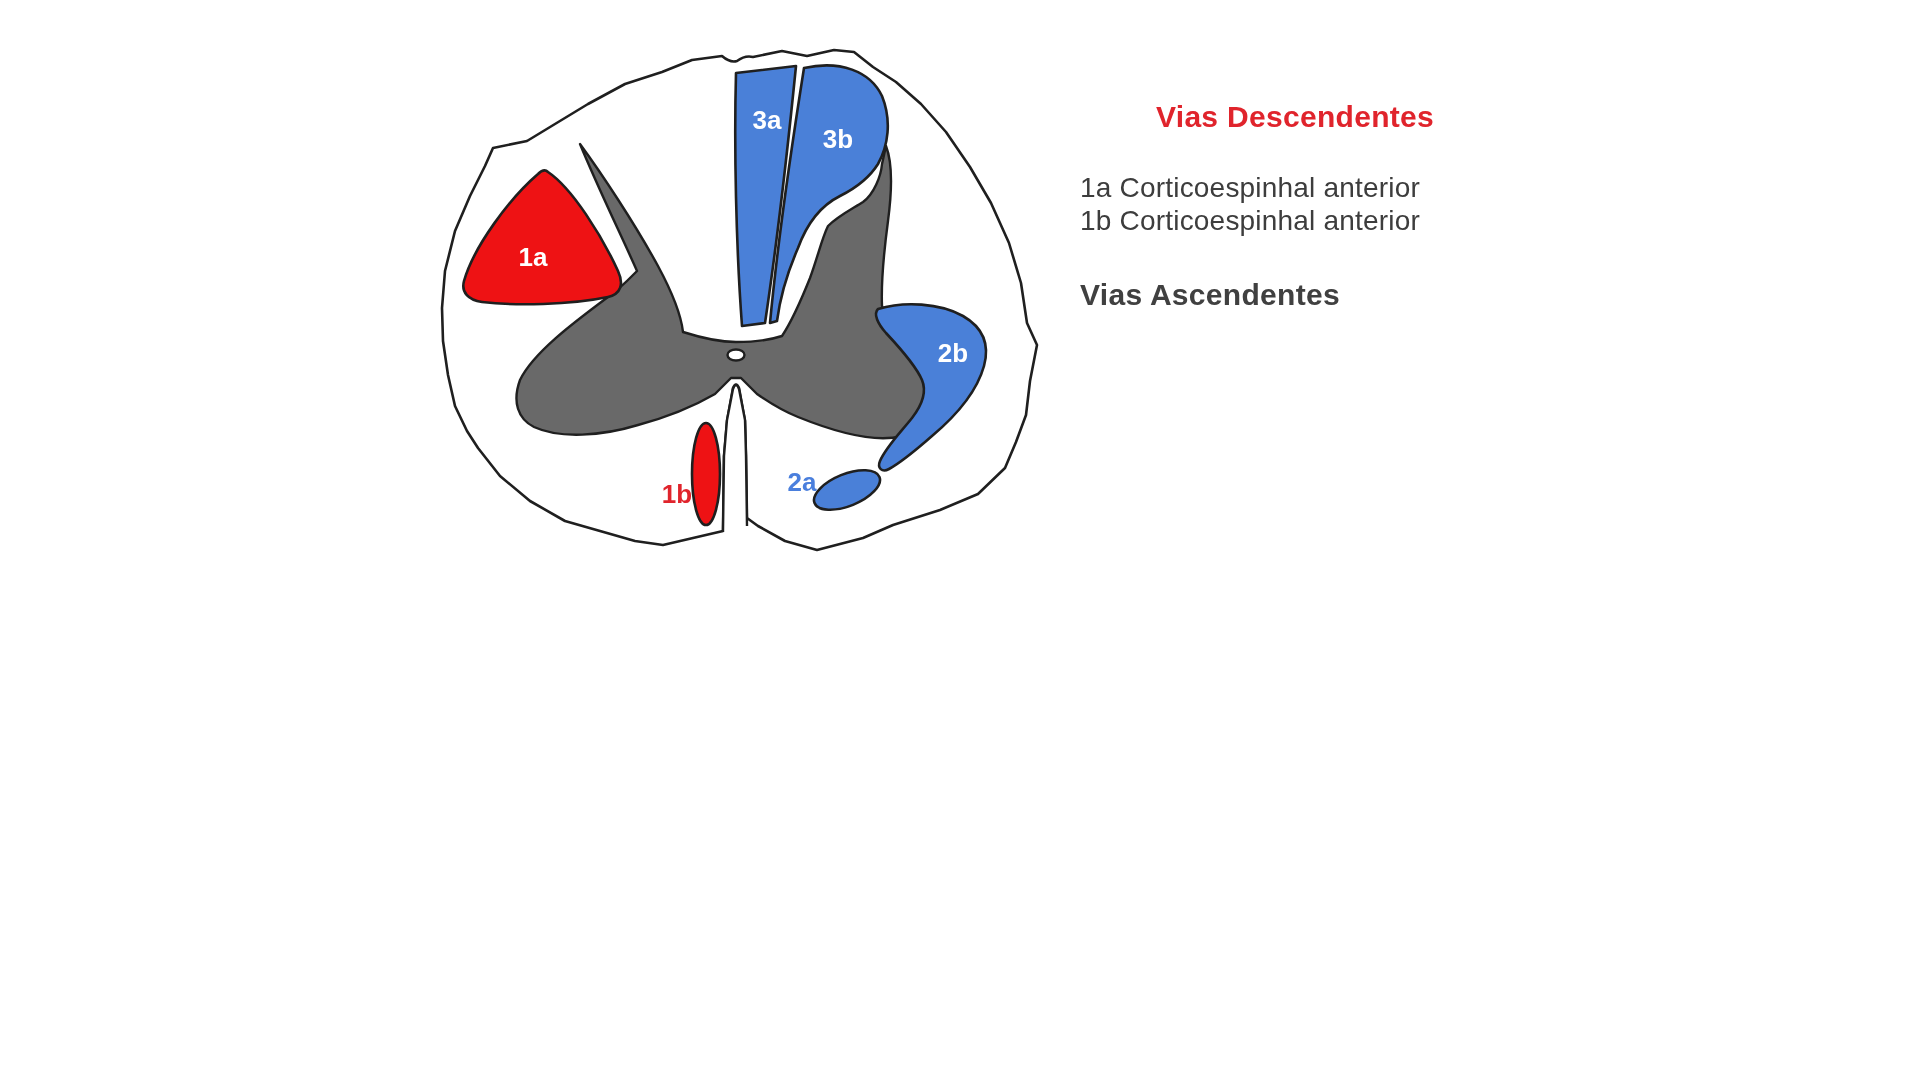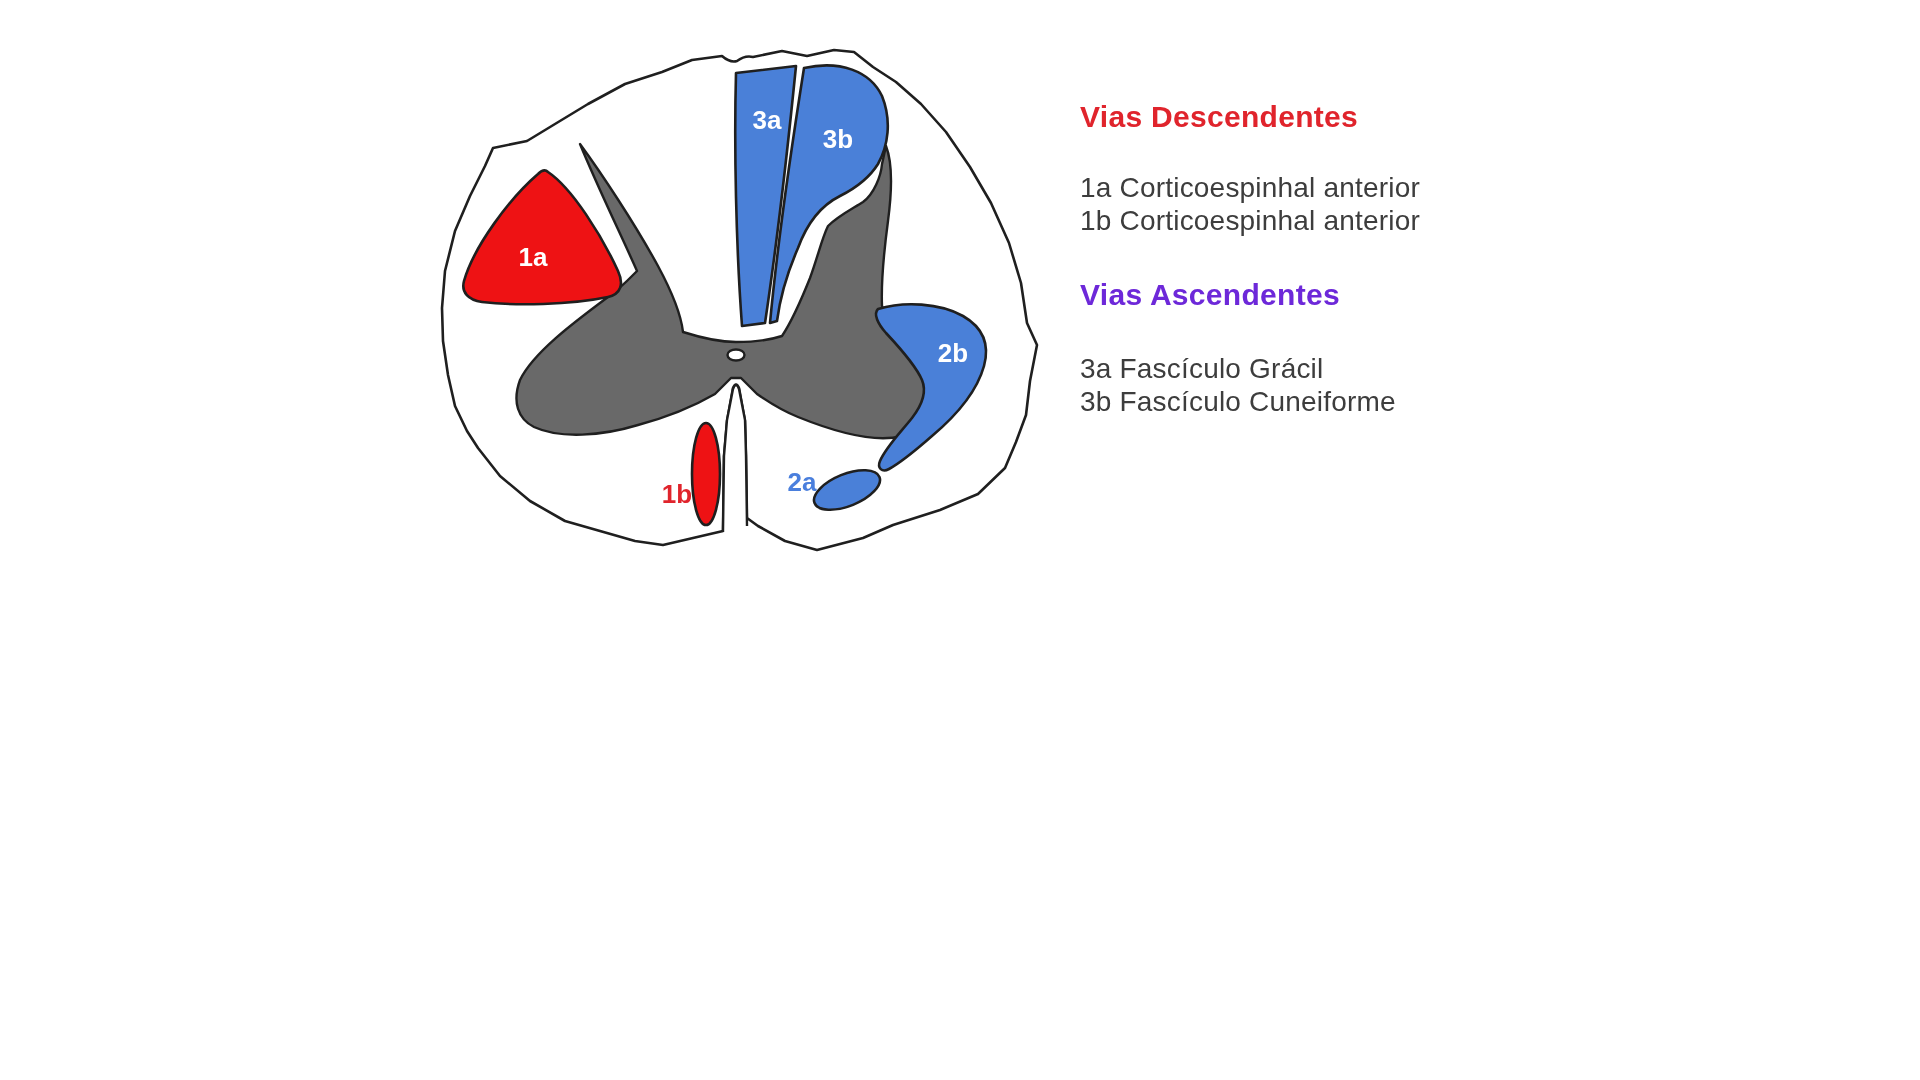--- a/index.html
+++ b/index.html
@@ -6,22 +6,22 @@
   html, body { width: 1920px; height: 1080px; background: #ffffff; overflow: hidden; }
   body { font-family: "Liberation Sans", "DejaVu Sans", sans-serif; position: relative; }
 
   .figure-canvas { position: absolute; left: 0; top: 0; width: 1920px; height: 1080px; }
 
   .cord-svg { position: absolute; left: 430px; top: 26px; width: 620px; height: 545px; }
 
   .legend { position: absolute; left: 1080px; top: 98px; width: 430px;
             font-size: 28px; line-height: 33px; color: #3d3d3d; letter-spacing: 0.2px; }
   .legend-heading { font-size: 30px; line-height: 37px; font-weight: bold; letter-spacing: 0.3px; }
-  .hd-red  { color: #e0242c; margin-bottom: 36px; }
-  .hd-blue { color: #6d28d9; margin-bottom: 32px; }
+  .hd-red  { color: #e0242c; margin-bottom: 36px; text-align: center; }
+  .hd-blue { color: #404040; margin-bottom: 32px; }
   .legend-group { margin-bottom: 39px; }
   .legend-group:last-child { margin-bottom: 0; }
   .legend-line { white-space: nowrap; }
 
   .tract-label { font-weight: bold; font-size: 26px; font-family: "Liberation Sans", sans-serif; }
 </style>
 </head>
 <body>
 
 <div class="figure-canvas">
@@ -121,19 +121,15 @@
     <div class="legend-group">
       <div class="legend-line">1a Corticoespinhal anterior</div>
       <div class="legend-line">1b Corticoespinhal anterior</div>
     </div>
 
     <div class="legend-heading hd-blue">Vias Ascendentes</div>
 
     <div class="legend-group">
     </div>
 
-    <div class="legend-group">
-      <div class="legend-line">3a Fascículo Grácil</div>
-      <div class="legend-line">3b Fascículo Cuneiforme</div>
-    </div>
 
   </div>
 </div>
 
 </body></html>

